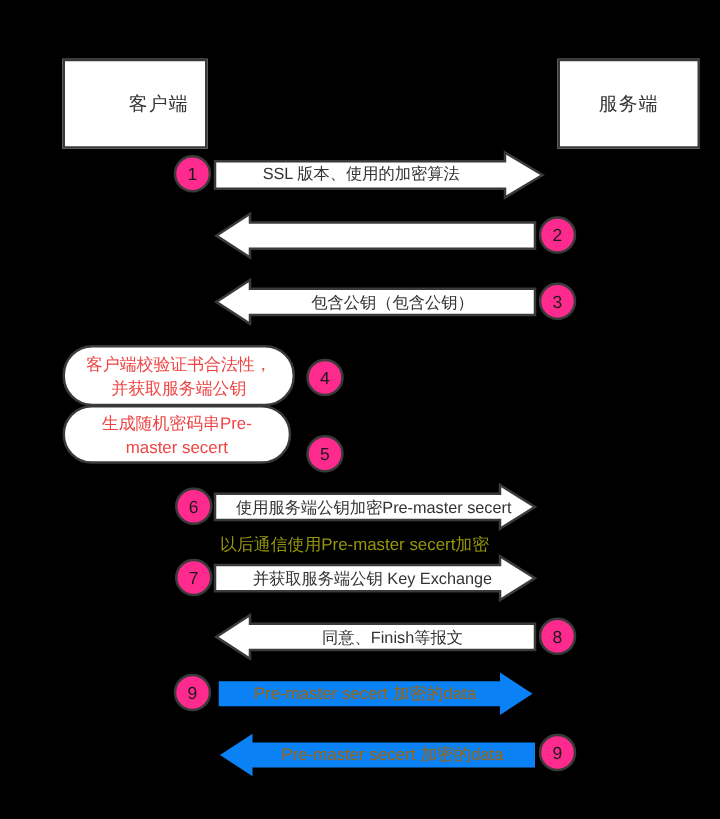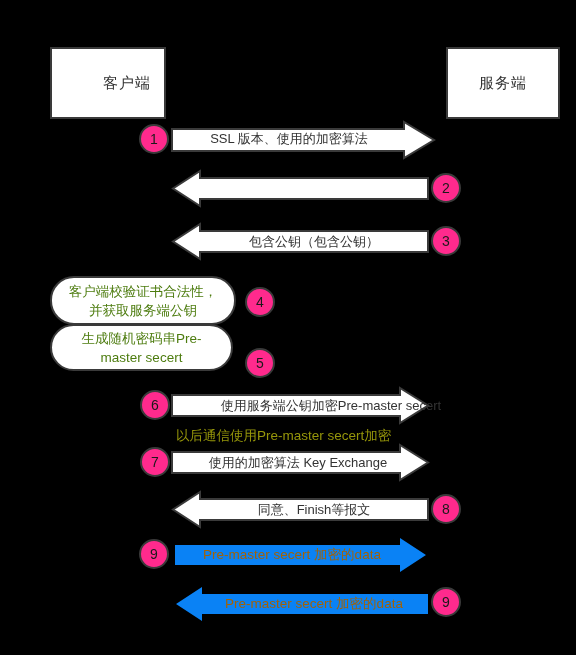--- a/index.html
+++ b/index.html
@@ -41,21 +41,21 @@
   .action-box {
     position: absolute;
     background: #ffffff;
     border: 2px solid #3a3a3a;
     border-radius: 24px;
     box-sizing: border-box;
     display: flex;
     align-items: center;
     justify-content: center;
     text-align: center;
-    color: #4d7c0f;
+    color: #ef4444;
     font-size: 13.5px;
     line-height: 19px;
     padding: 2px 12px;
   }
   #action-box-4 { left: 50px; top: 276px; width: 186px; height: 49px; }
   #action-box-5 { left: 50px; top: 324px; width: 183px; height: 47px; }
 
   
   .step-circle {
     position: absolute;
@@ -138,29 +138,29 @@
   <div class="step-circle" style="left:245px; top:287px;">4</div>
 
   <div class="action-box" id="action-box-5">
     <span>生成随机密码串Pre-master secert</span>
   </div>
   <div class="step-circle" style="left:245px; top:348px;">5</div>
 
   <svg class="arrow-svg" style="left:172px; top:388px; width:258px; height:35px;" viewBox="0 0 258 35">
     <polygon points="0,7 228,7 228,0 256,17.5 228,35 228,28 0,28" fill="#ffffff" stroke="#3a3a3a" stroke-width="2"></polygon>
   </svg>
-  <div class="arrow-label white-arrow-text" style="left:174px; top:395px; width:250px; height:21px;margin-left:32px;">使用服务端公钥加密Pre-master secert</div>
+  <div class="arrow-label white-arrow-text" style="left:174px; top:395px; width:250px; height:21px;">使用服务端公钥加密Pre-master secert</div>
   <div class="step-circle" style="left:140px; top:390px;">6</div>
 
   <div class="note-text" style="left:176px; top:427px; width:230px;">以后通信使用Pre-master secert加密</div>
 
   <svg class="arrow-svg" style="left:172px; top:445px; width:258px; height:35px;" viewBox="0 0 258 35">
     <polygon points="0,7 228,7 228,0 256,17.5 228,35 228,28 0,28" fill="#ffffff" stroke="#3a3a3a" stroke-width="2"></polygon>
   </svg>
-  <div class="arrow-label white-arrow-text" style="left:178px; top:452px; width:240px; height:21px;">使用的加密算法 Key Exchange</div>
+  <div class="arrow-label white-arrow-text" style="left:178px; top:452px; width:240px; height:21px;">并获取服务端公钥 Key Exchange</div>
   <div class="step-circle" style="left:140px; top:447px;">7</div>
 
   <svg class="arrow-svg" style="left:172px; top:492px; width:258px; height:35px;" viewBox="0 0 258 35">
     <polygon points="256,7 28,7 28,0 1,17.5 28,35 28,28 256,28" fill="#ffffff" stroke="#3a3a3a" stroke-width="2"></polygon>
   </svg>
   <div class="arrow-label white-arrow-text" style="left:205px; top:499px; width:218px; height:21px;">同意、Finish等报文</div>
   <div class="step-circle" style="left:431px; top:494px;">8</div>
 
   <svg class="arrow-svg" style="left:175px; top:538px; width:253px; height:34px;" viewBox="0 0 253 34">
     <polygon points="0,7 225,7 225,0 251,17 225,34 225,27 0,27" fill="#0a82f5"></polygon>

